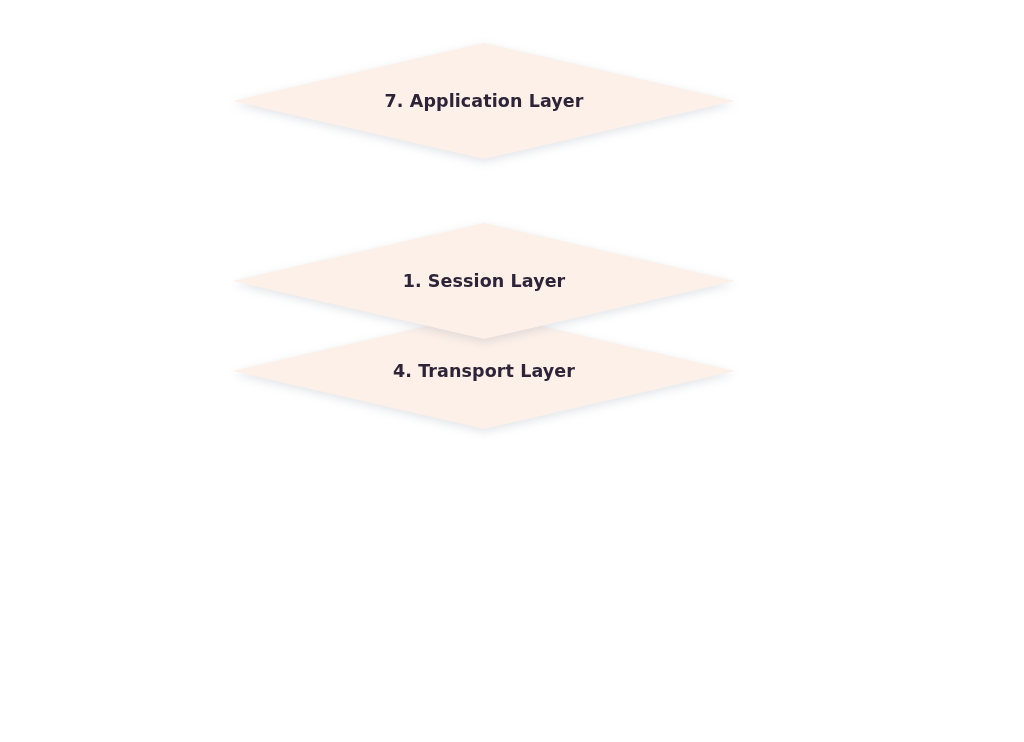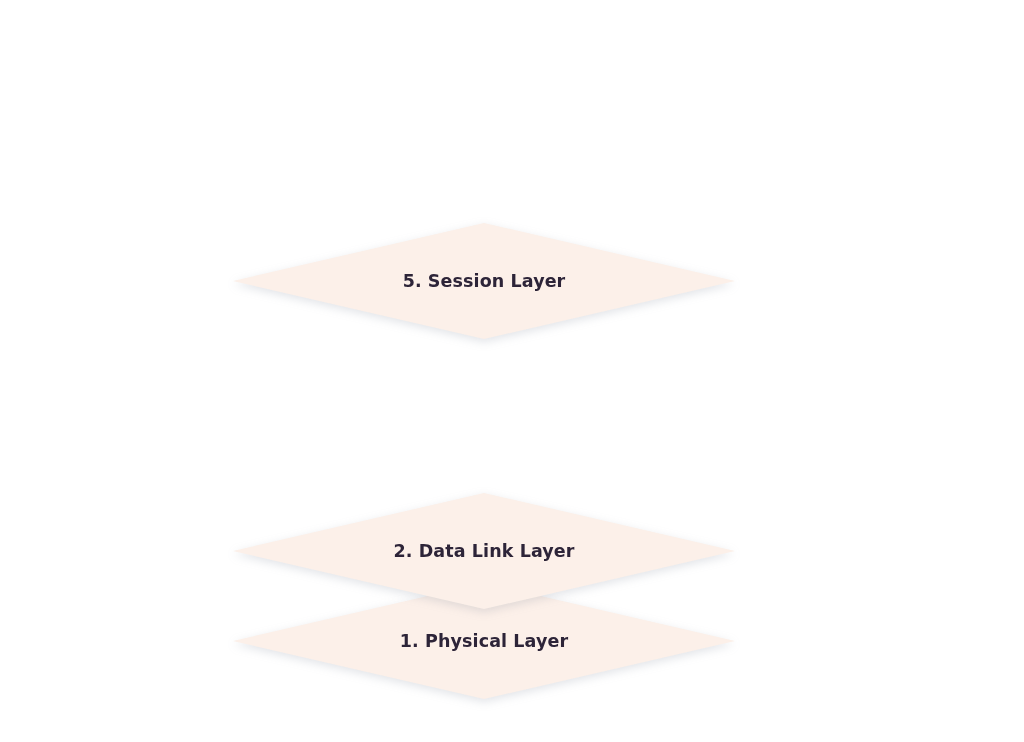--- a/index.html
+++ b/index.html
@@ -64,33 +64,33 @@
     -webkit-user-select: none;
     user-select: none;
   }
 </style>
 </head>
 <body>
 
 <div id="diagram">
   <div class="layer-stack">
 
-    <div class="layer" style="top:583px; z-index:1;">
+
+
+
+    <div class="layer" style="top:313px; z-index:4;">
       <div class="layer-shape"></div>
-      <div class="layer-label">1. Physical Layer</div>
+      <div class="layer-label">4. Transport Layer</div>
     </div>
 
-    <div class="layer" style="top:493px; z-index:2;">
+    <div class="layer" style="top:223px; z-index:5;">
       <div class="layer-shape"></div>
-      <div class="layer-label">2. Data Link Layer</div>
+      <div class="layer-label">1. Session Layer</div>
     </div>
 
 
-
-    <div class="layer" style="top:223px; z-index:5;">
+    <div class="layer" style="top:43px; z-index:7;">
       <div class="layer-shape"></div>
-      <div class="layer-label">5. Session Layer</div>
+      <div class="layer-label">7. Application Layer</div>
     </div>
-
-
 
   </div>
 </div>
 
 </body></html>

